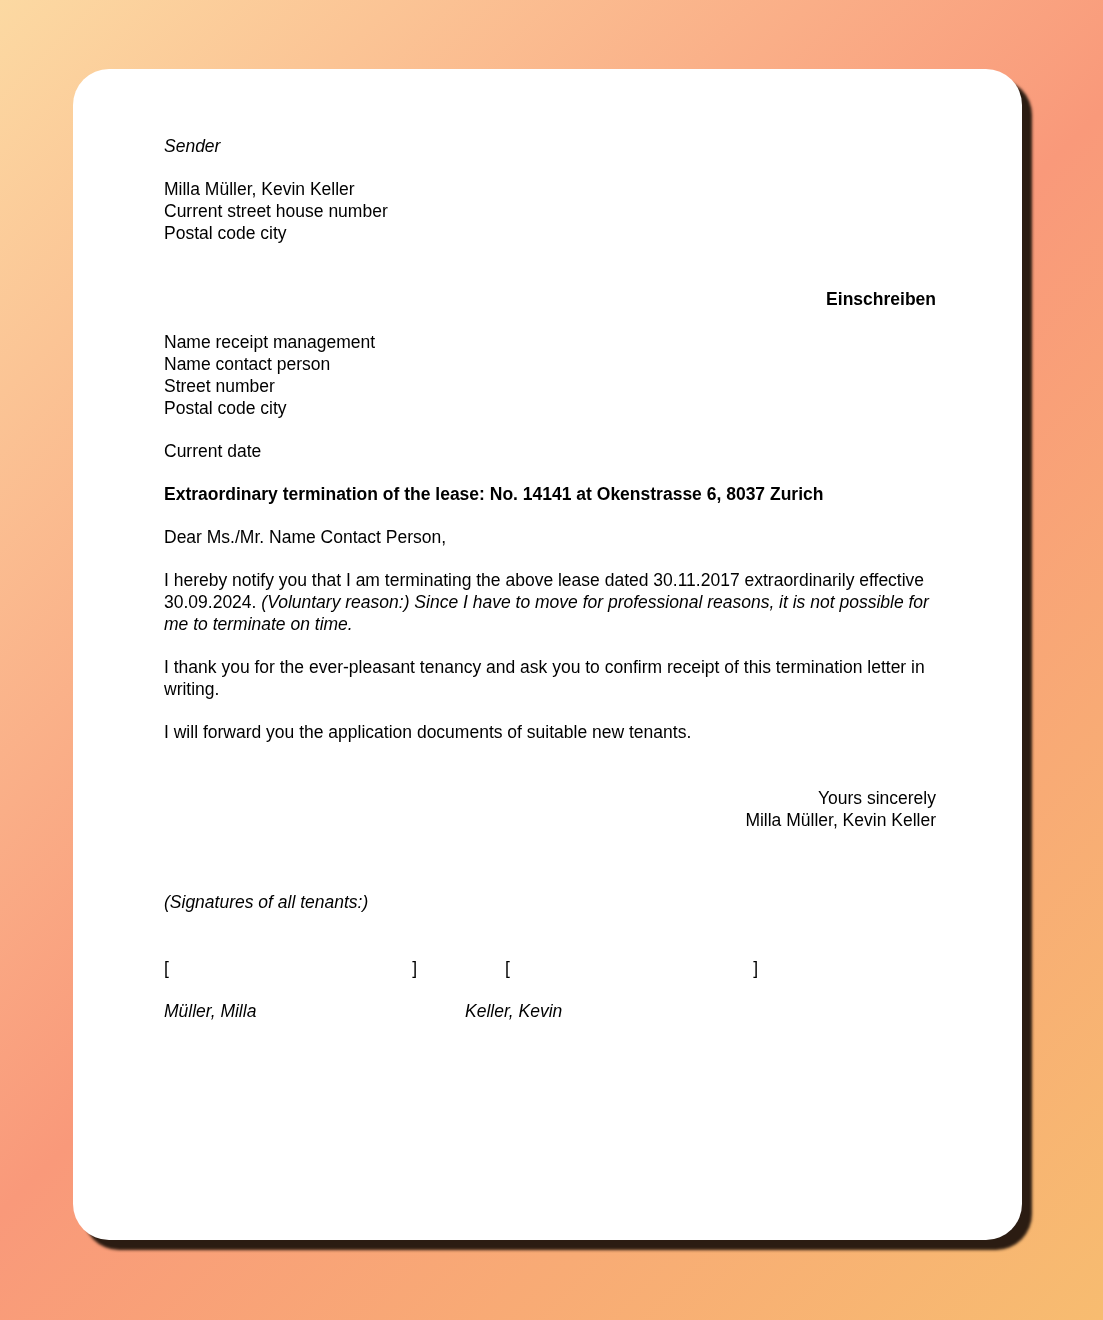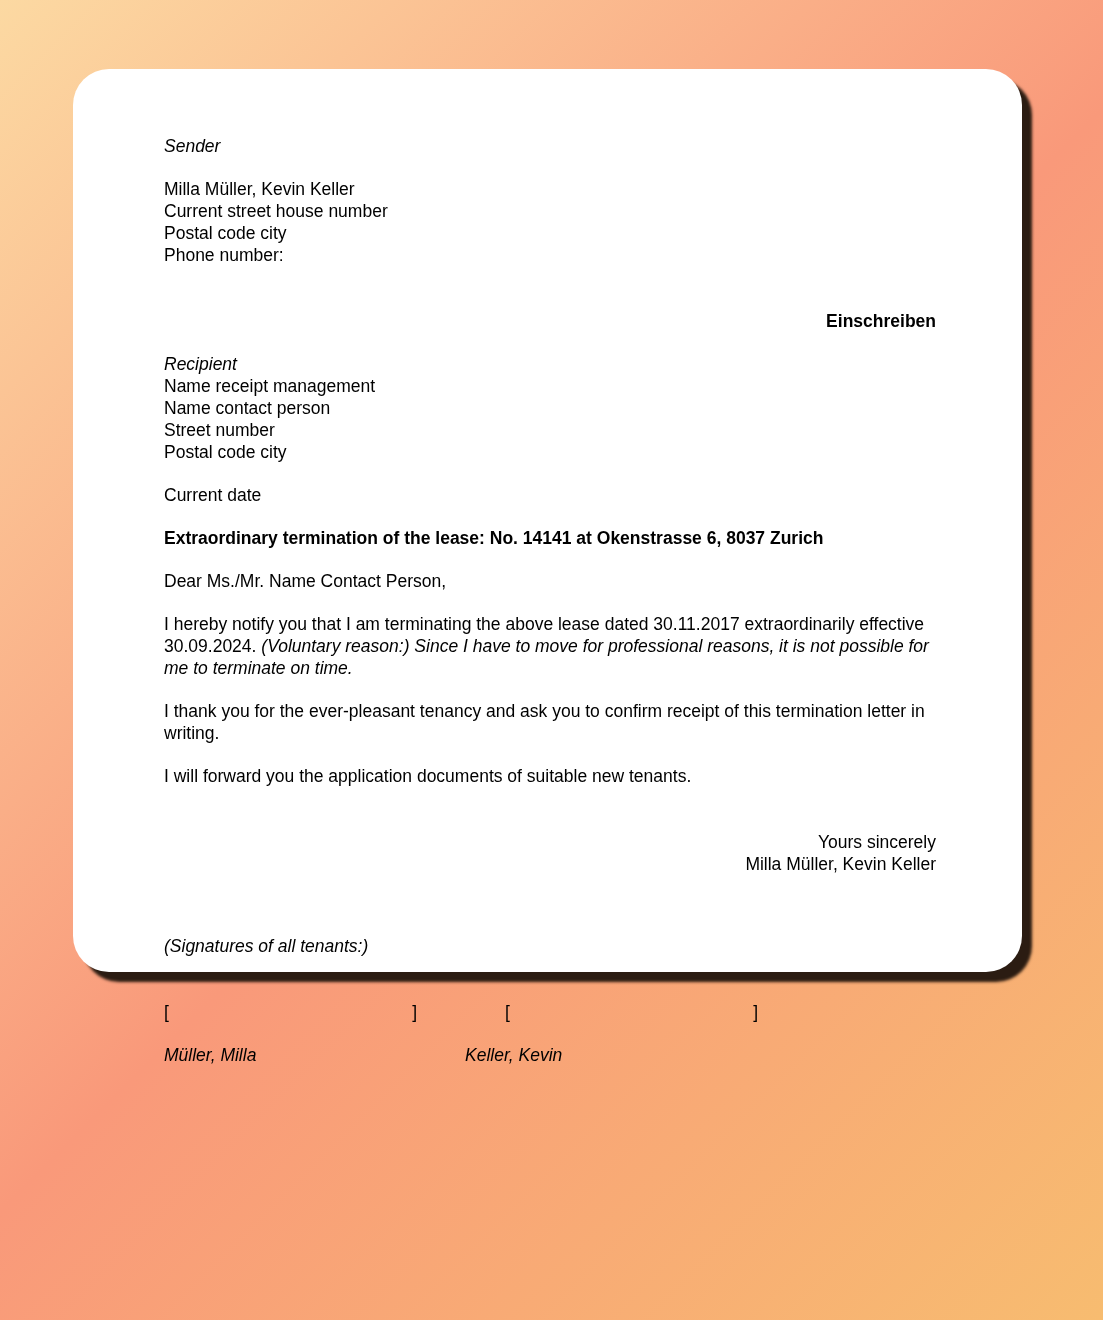--- a/index.html
+++ b/index.html
@@ -9,21 +9,21 @@
     color: #000000;
     background: linear-gradient(135deg, #fcd9a2 0%, #f9997a 50%, #f7bc70 100%);
     position: relative;
     overflow: hidden;
   }
   .card {
     position: absolute;
     left: 73px;
     top: 69px;
     width: 949px;
-    height: 903px;
+    height: 1171px;
     background: #ffffff;
     border-radius: 36px;
     box-shadow: 10px 10px 3px #2b1c12;
     padding: 66px 86px 0 91px;
     font-size: 17.5px;
     line-height: 22px;
   }
   .italic { font-style: italic; }
   .bold   { font-weight: bold; }
   .line   { display: block; }
@@ -47,27 +47,25 @@
 
 <div class="page">
   <div class="card">
 
     <p class="italic">Sender</p>
 
     <div class="mt1">
       <span class="line">Milla Müller, Kevin Keller</span>
       <span class="line">Current street house number</span>
       <span class="line">Postal code city</span>
-      <span class="line">Phone number:</span>
     </div>
 
     <p class="bold mt2">Einschreiben</p>
 
     <div class="mt1">
-      <span class="line italic">Recipient</span>
       <span class="line">Name receipt management</span>
       <span class="line">Name contact person</span>
       <span class="line">Street number</span>
       <span class="line">Postal code city</span>
     </div>
 
     <p class="mt1">Current date</p>
 
     <p class="bold mt1">Extraordinary termination of the lease: No. 14141 at Okenstrasse 6, 8037 Zurich</p>
 

